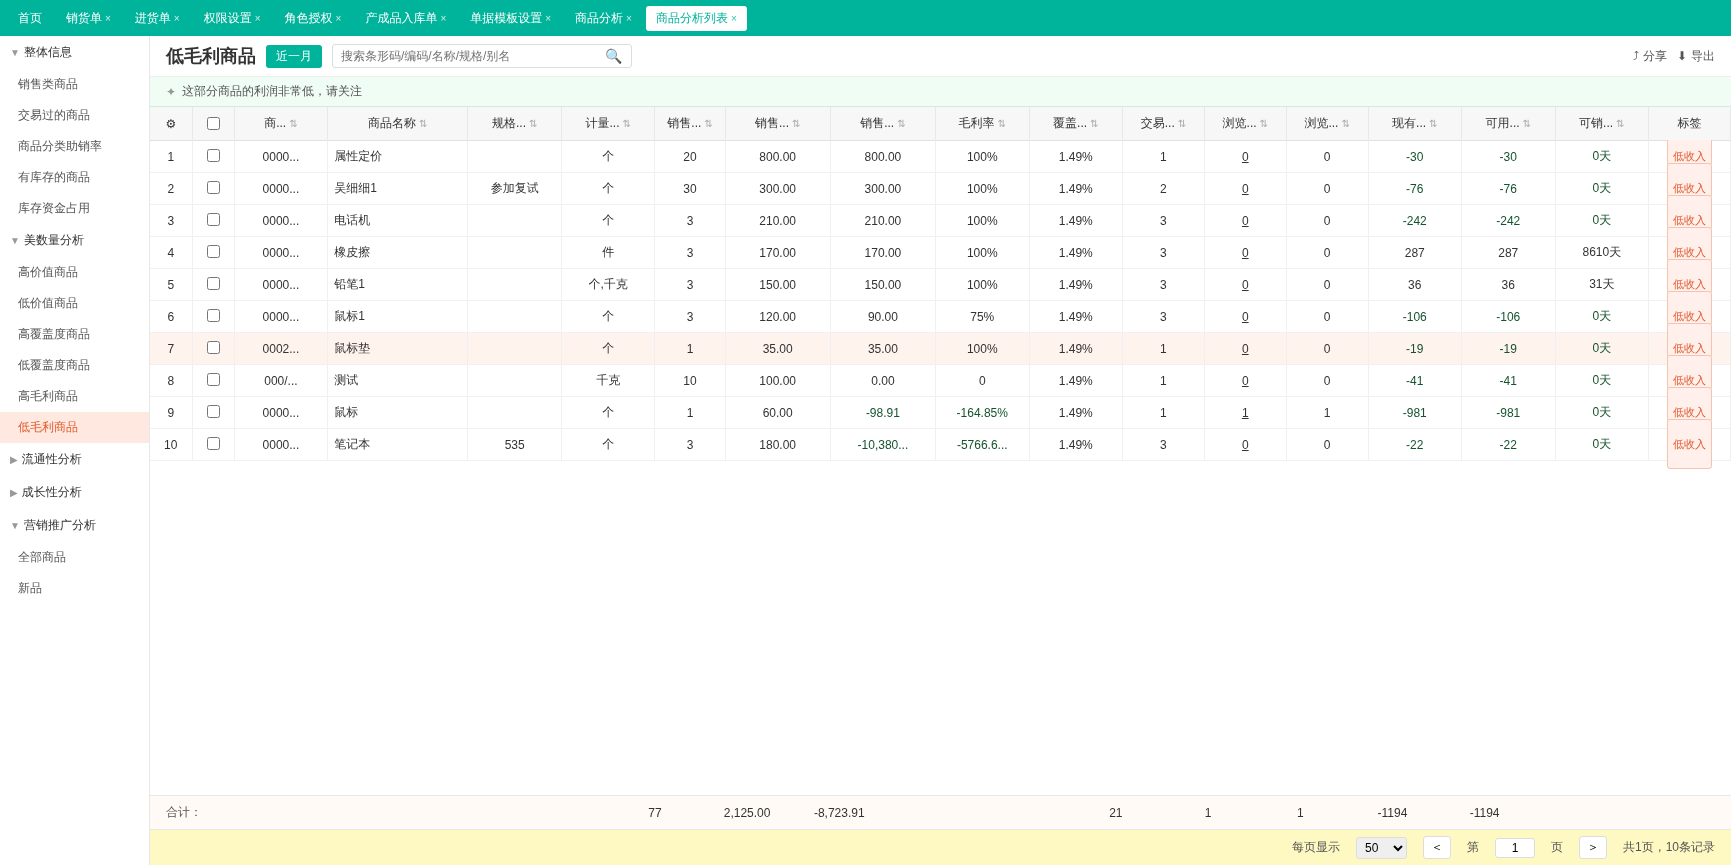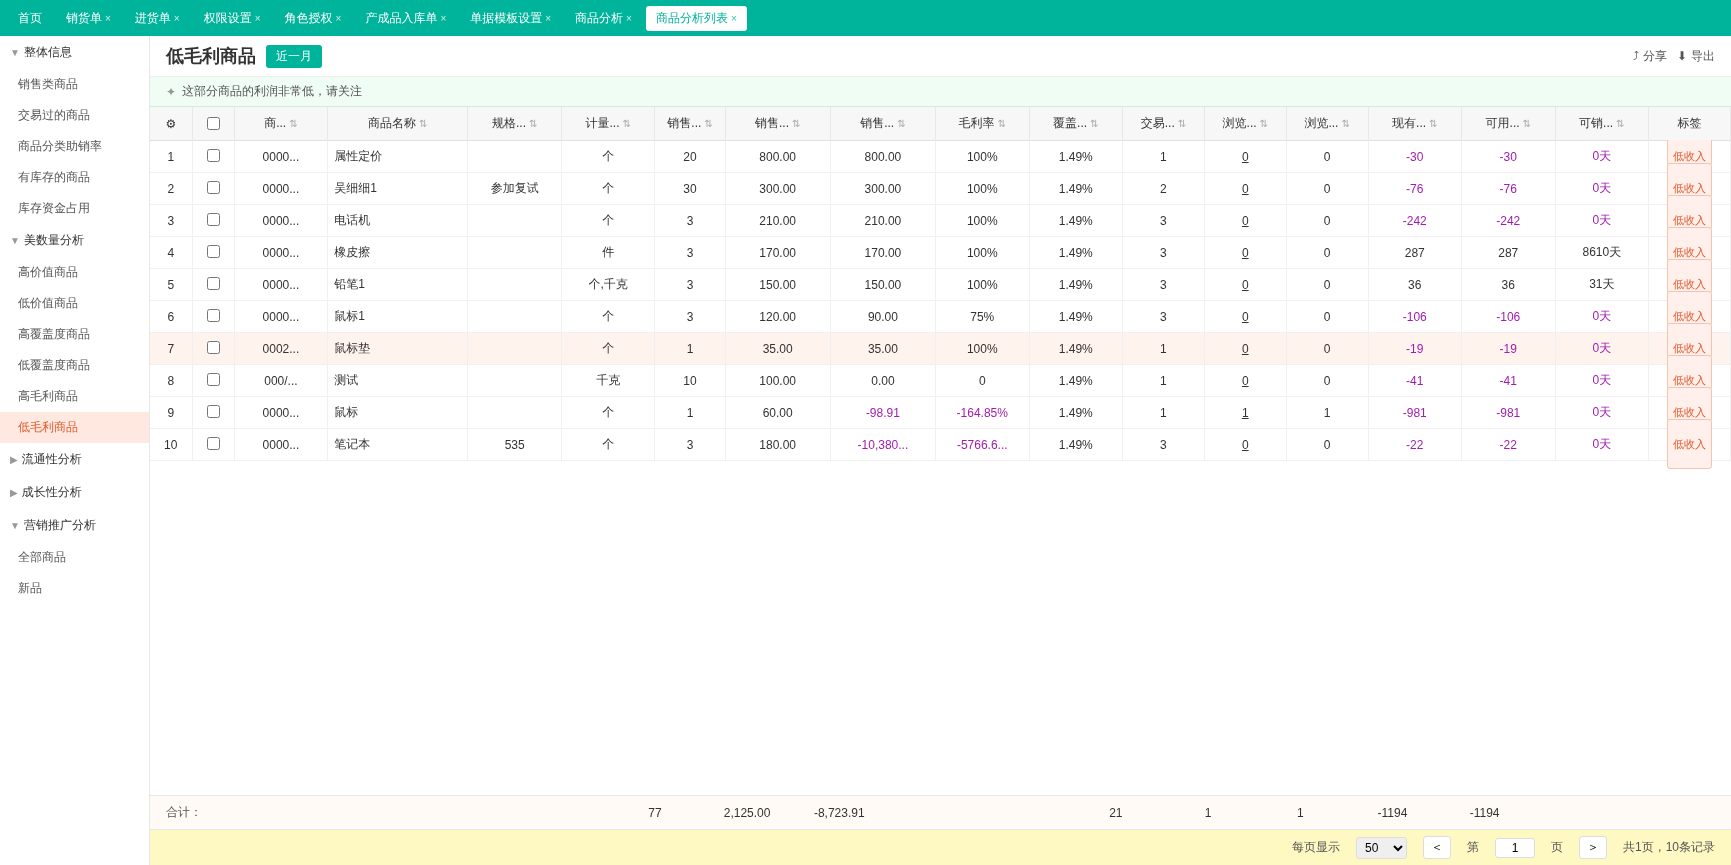--- a/index.html
+++ b/index.html
@@ -175,21 +175,21 @@
     }
     tbody tr.row-highlighted { background: #fff3ee; }
     tbody td {
       padding: 7px 6px;
       text-align: center;
       color: #333;
       font-size: 12px;
       border-right: 1px solid #f0f0f0;
       white-space: nowrap;
     }
-    .td-red { color: #a21caf; }
+    .td-red { color: #14532d; }
     .td-link { color: #333; text-decoration: underline; cursor: pointer; }
     .tag-low-income {
       background: #fff0eb;
       color: #e05a2b;
       border: 1px solid #f5c4b0;
       border-radius: 3px;
       padding: 18px 5px;
       font-size: 11px;
     }
 
@@ -332,20 +332,24 @@
     </div>
     <div class="sidebar-item">全部商品</div>
     <div class="sidebar-item">新品</div>
   </div>
 
   <div class="content-area">
 
     <div class="page-header">
       <span class="page-title">低毛利商品</span>
       <button class="btn-recent">近一月</button>
+      <div class="search-box">
+        <input type="text" placeholder="搜索条形码/编码/名称/规格/别名" style="">
+        <span style="color:#aaa;font-size:14px;">🔍</span>
+      </div>
       <div class="header-actions">
         <div class="btn-action">
           <span>⤴</span>
           <span>分享</span>
         </div>
         <div class="btn-action">
           <span>⬇</span>
           <span>导出</span>
         </div>
       </div>

